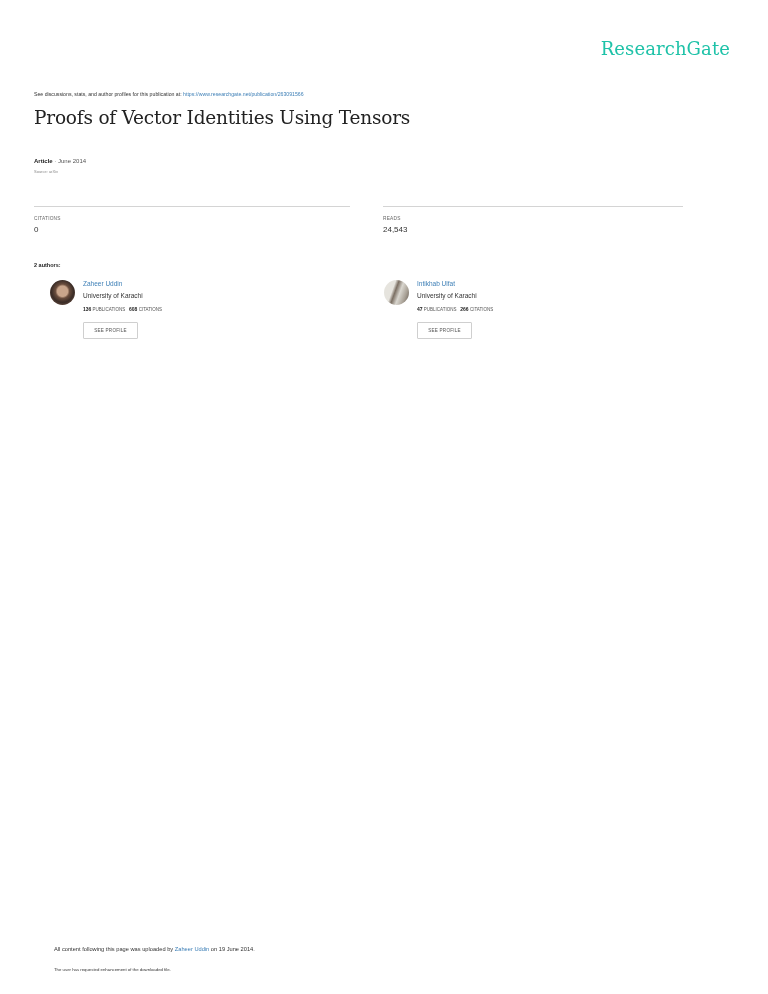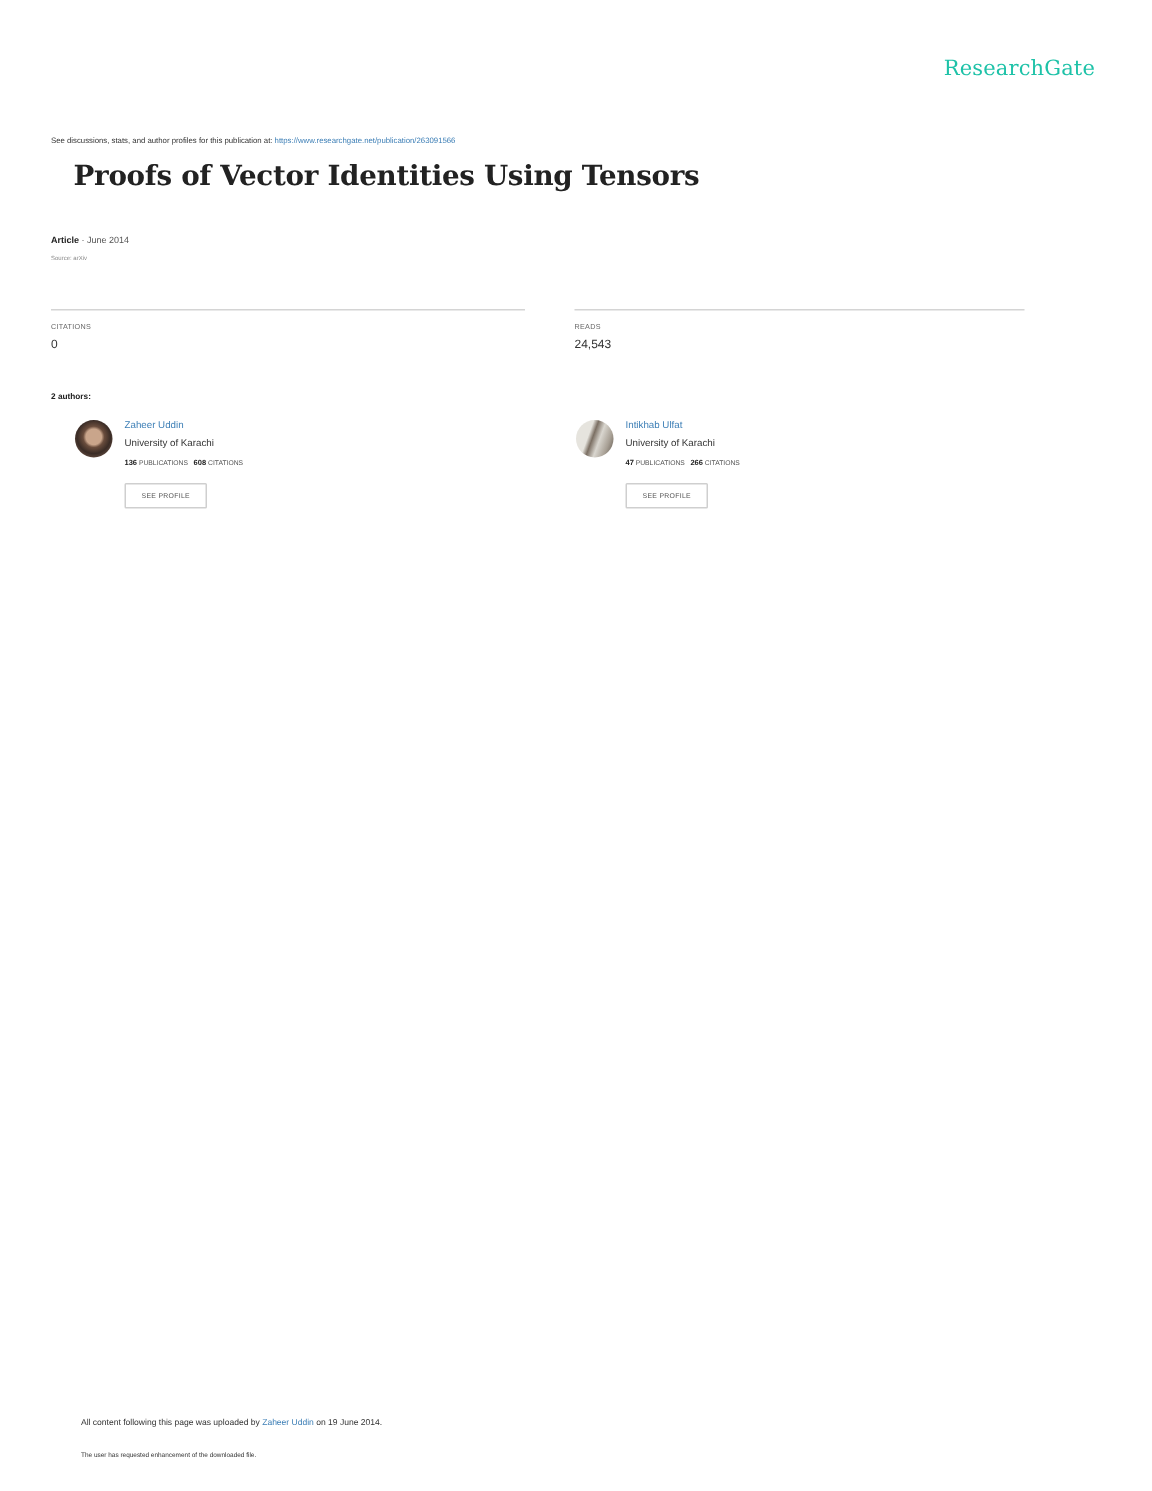--- a/index.html
+++ b/index.html
@@ -1,24 +1,24 @@
 <!DOCTYPE html>
 <html><head>
   <meta charset="utf-8">
   <style>
     * { box-sizing: border-box; margin: 0; padding: 0; }
     html, body { width: 768px; height: 994px; background: #ffffff; overflow: hidden; }
     body { position: relative; font-family: "Liberation Sans", sans-serif; color: #222; }
 
-    .brand { position: absolute; top: 38px; right: 38px; font-family: "DejaVu Serif", serif; font-size: 14px; color: #1ec2a8; letter-spacing: 0.1px; }
+    .brand { position: absolute; top: 38px; right: 38px; font-family: "DejaVu Serif", serif; font-size: 18px; color: #1ec2a8; letter-spacing: 0.1px; }
 
     .see-line { position: absolute; left: 34px; top: 91px; font-size: 5.2px; color: #333; white-space: nowrap; }
     .see-line a { color: #3d7fb6; text-decoration: none; }
 
-    .title { position: absolute; left: 34px; top: 107px; font-family: "DejaVu Serif", serif; font-size: 18.5px; color: #222; font-weight: bold; letter-spacing: -0.2px; white-space: nowrap; margin-left: 15px; }
+    .title { position: absolute; left: 34px; top: 107px; font-family: "DejaVu Serif", serif; font-size: 18.5px; color: #222; font-weight: normal; letter-spacing: -0.2px; white-space: nowrap; }
 
     .meta { position: absolute; left: 34px; top: 158px; font-size: 6px; color: #555; white-space: nowrap; }
     .meta b { color: #222; font-weight: bold; }
     .source { position: absolute; left: 34px; top: 169px; font-size: 4px; color: #888; }
 
     .rule { position: absolute; top: 206px; height: 1px; background: #d4d4d4; }
     .rule.left { left: 34px; width: 316px; }
     .rule.right { left: 383px; width: 300px; }
 
     .stat-label { position: absolute; top: 216px; font-size: 4.8px; color: #666; letter-spacing: 0.2px; }

